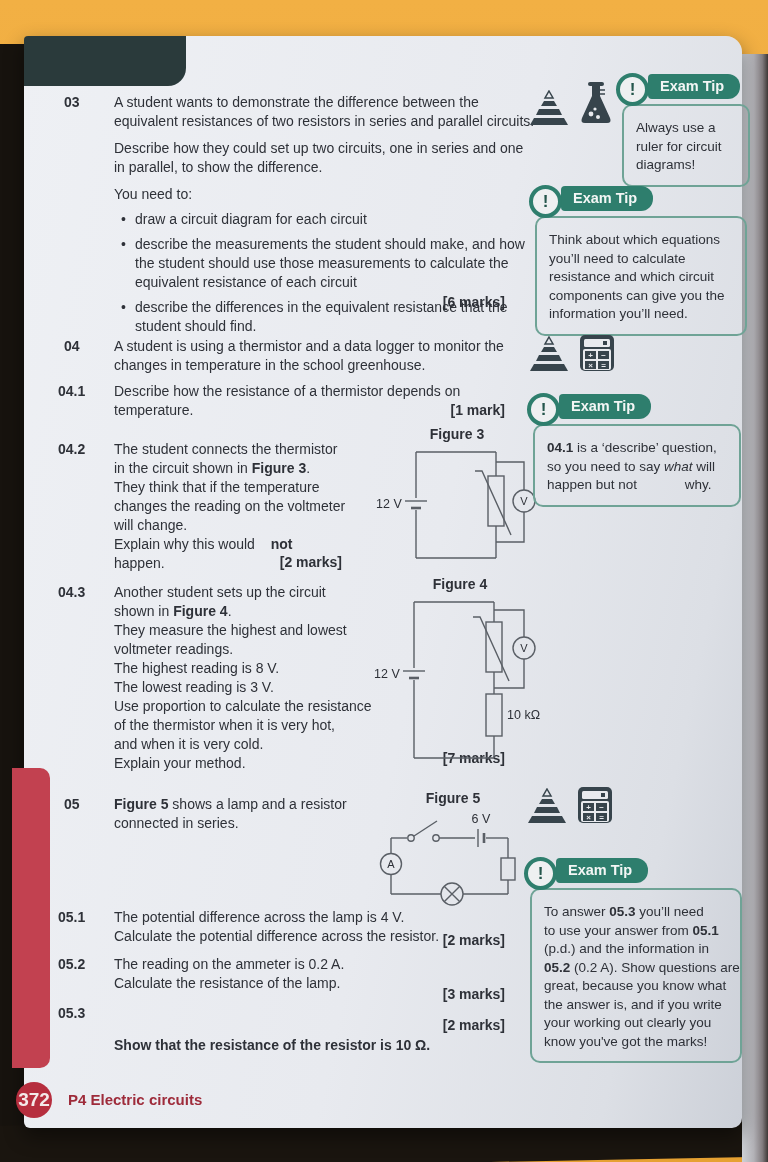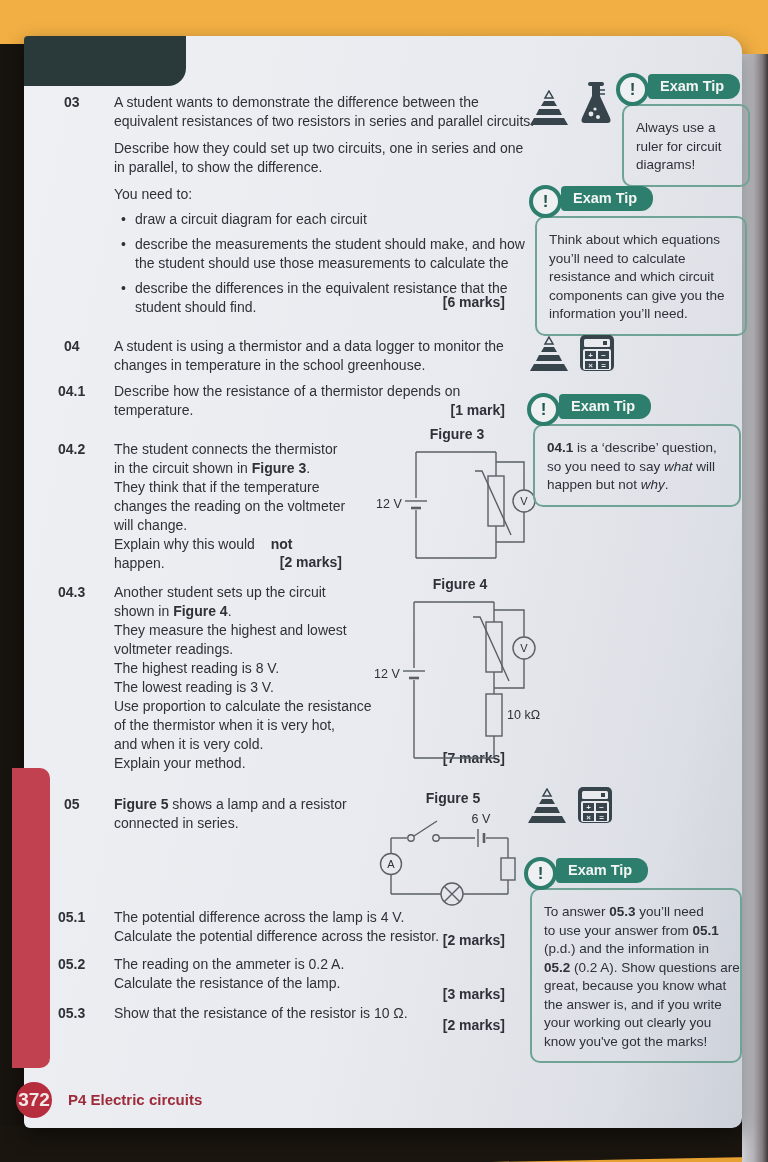--- a/index.html
+++ b/index.html
@@ -71,20 +71,21 @@
       <div class="ln gap"><span><span>You need to:</span></span></div>
       <div class="ln bullet">
         <span class="marker">•</span>
         <span><span>draw a circuit diagram for each circuit</span></span>
       </div>
       <div class="ln bullet">
         <span class="marker">•</span>
         <span><span>describe the measurements the student should make, and how</span></span>
       </div>
       <div class="ln cont"><span><span>the student should use those measurements to calculate the</span></span></div>
+      <div class="ln cont"><span><span>equivalent resistance of each circuit</span></span></div>
       <div class="ln bullet">
         <span class="marker">•</span>
         <span><span>describe the differences in the equivalent resistance that the</span></span>
       </div>
       <div class="ln cont"><span><span>student should find.</span></span></div>
     </div>
   <div class="marks" style="right:237px;top:258px;">[6 marks]</div>
 
   <div class="qnum" style="left:40px;top:301px;">04</div>
   <div class="qtext" style="left:90px;top:301px;">
@@ -199,21 +200,21 @@
   <div class="marks" style="right:237px;top:896px;">[2 marks]</div>
 
   <div class="qnum" style="left:34px;top:919px;">05.2</div>
   <div class="qtext" style="left:90px;top:919px;">
       <div class="ln"><span><span>The reading on the ammeter is 0.2 A.</span></span></div>
       <div class="ln"><span><span>Calculate the resistance of the lamp.</span></span></div>
     </div>
   <div class="marks" style="right:237px;top:950px;">[3 marks]</div>
 
   <div class="qnum" style="left:34px;top:968px;">05.3</div>
-  <div class="qtext" style="left:90px;top:968px;">
+  <div class="qtext" style="left:90px;top:1000px;font-weight:bold;">
       <div class="ln"><span><span>Show that the resistance of the resistor is 10 Ω.</span></span></div>
     </div>
   <div class="marks" style="right:237px;top:981px;">[2 marks]</div>
 
   <div class="icons" style="left:504px;top:44px;">
     <svg width="42" height="36" viewBox="0 0 42 36">
       <polygon points="21,1 25,8 17,8" fill="none" stroke="#37444c" stroke-width="1.5"></polygon>
       <polygon points="16,11 26,11 29,16 13,16" fill="#37444c"></polygon>
       <polygon points="11,19 31,19 34,25 8,25" fill="#37444c"></polygon>
       <polygon points="6,28 36,28 40,35 2,35" fill="#37444c"></polygon>
@@ -273,21 +274,21 @@
       <text x="24.5" y="33.5" text-anchor="middle" font-size="8" font-weight="bold" fill="#e8eaee">=</text>
     </svg>
   </div>
 
   <div class="tip" style="left:509px;top:388px;width:208px;">
     <div class="tip-badge">!</div>
     <div class="tip-head">Exam Tip</div>
     <div class="tip-body">
         <div class="ln"><span><span style="font-weight: 700;">04.1</span><span> is a ‘describe’ question,</span></span></div>
         <div class="ln"><span><span>so you need to say </span><span style="font-style: italic;">what</span><span> will</span></span></div>
-        <div class="ln"><span><span>happen but not </span><span style="font-style: italic;">why</span><span>.</span></span></div>
+        <div class="ln"><span><span>happen but not </span><span style=" margin-left: 44px;">why</span><span>.</span></span></div>
       </div>
   </div>
 
   <div class="icons" style="left:502px;top:750px;">
     <svg width="42" height="36" viewBox="0 0 42 36">
       <polygon points="21,1 25,8 17,8" fill="none" stroke="#37444c" stroke-width="1.5"></polygon>
       <polygon points="16,11 26,11 29,16 13,16" fill="#37444c"></polygon>
       <polygon points="11,19 31,19 34,25 8,25" fill="#37444c"></polygon>
       <polygon points="6,28 36,28 40,35 2,35" fill="#37444c"></polygon>
     </svg>

